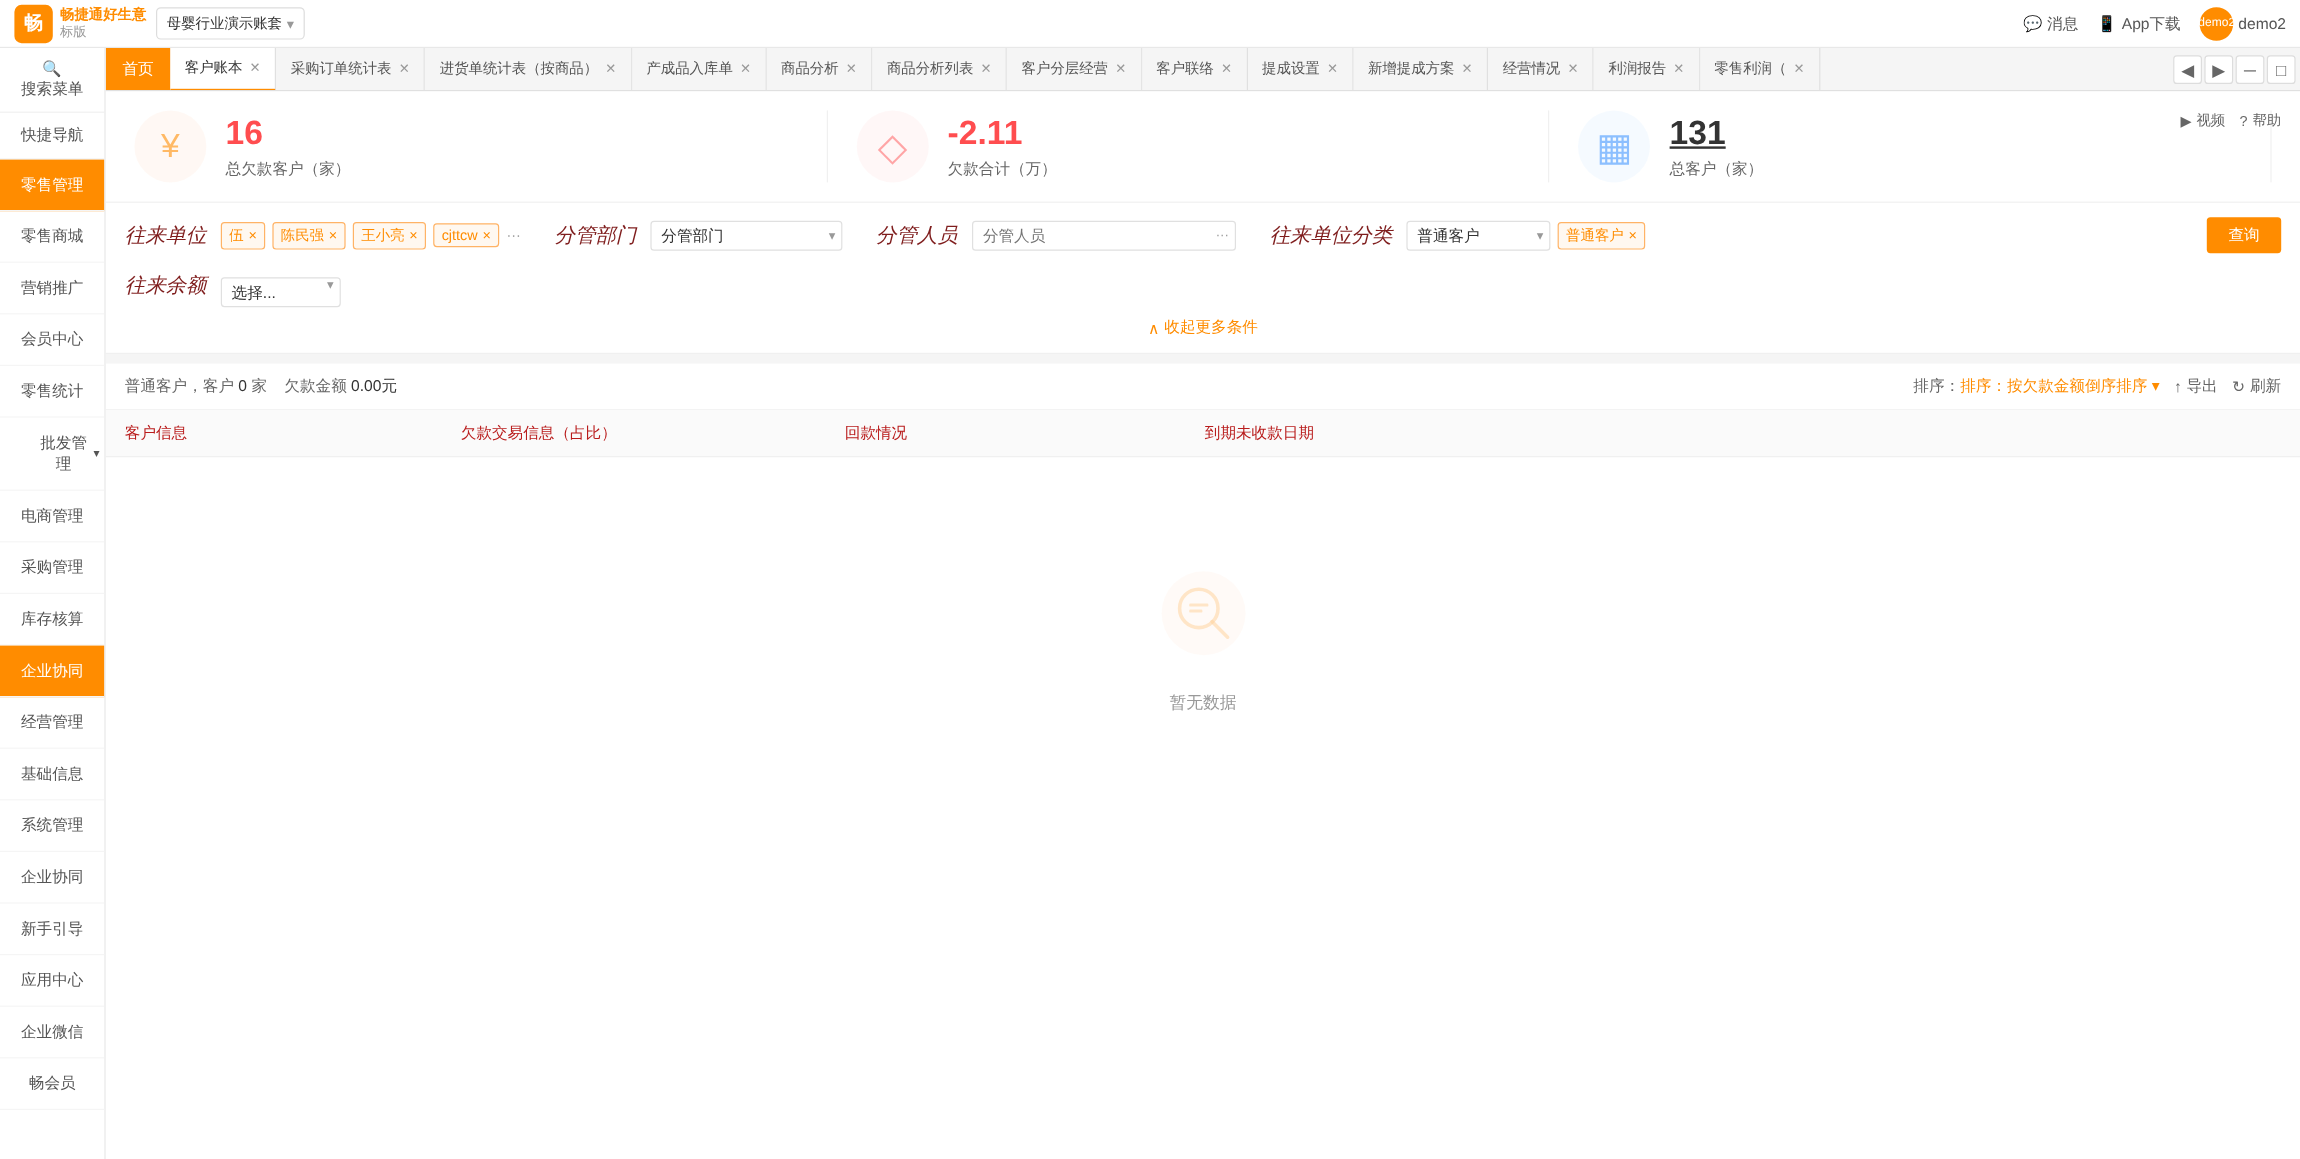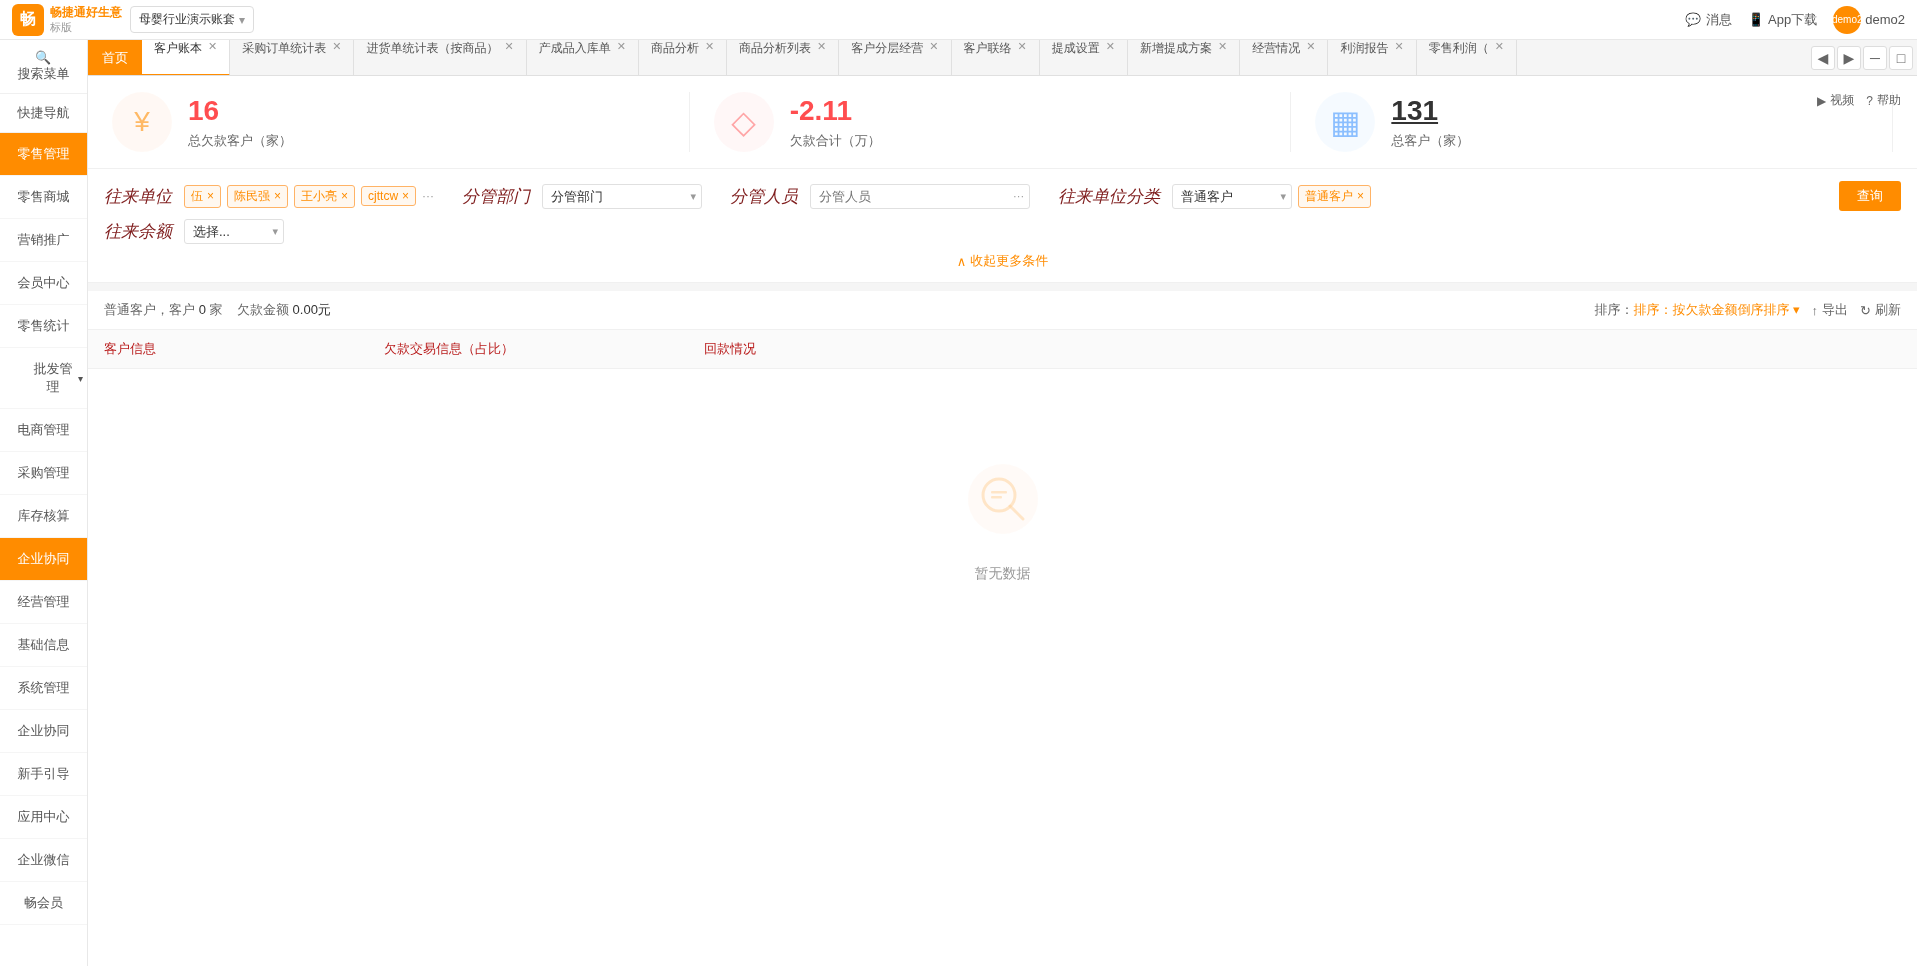--- a/index.html
+++ b/index.html
@@ -74,21 +74,21 @@
       display: flex;
       align-items: center;
       overflow: hidden;
       flex-shrink: 0;
       position: relative;
     }
     .tab-item {
       height: 36px;
       padding: 0 12px;
       display: flex;
-      align-items: flex-start;
+      align-items: center;
       gap: 4px;
       font-size: 12px;
       color: #555;
       cursor: pointer;
       border-right: 1px solid #e0e0e0;
       white-space: nowrap;
       background: #f5f5f5;
       flex-shrink: 0;
     }
     .tab-item.active { background: #fff; color: #333; font-weight: 500; border-bottom: 2px solid #ff8c00; }
@@ -458,21 +458,21 @@
               <span>普通客户</span>
               <span class="tag-close">×</span>
             </div>
           </div>
           <button style="background:#ff8c00;color:#fff;border:none;padding:6px 18px;border-radius:3px;cursor:pointer;font-size:13px;margin-left:auto;">查询</button>
         </div>
 
         <div class="filter-row">
           <span class="filter-label">往来余额</span>
           <div class="filter-select-wrap">
-            <select class="filter-select" style="min-width:100px;">
+            <select class="filter-select" style="min-width:100px;margin-top:12px;">
               <option>选择...</option>
             </select>
             <span class="chevron">▾</span>
           </div>
         </div>
 
         <div class="filter-row center">
           <div class="collapse-btn">
             <span>∧</span>
             <span>收起更多条件</span>
@@ -503,20 +503,21 @@
               <span>↻</span>
               <span>刷新</span>
             </div>
           </div>
         </div>
 
         <div class="table-header">
           <div class="th">客户信息</div>
           <div class="th">欠款交易信息（占比）</div>
           <div class="th">回款情况</div>
+          <div class="th">到期未收款日期</div>
         </div>
 
         <div class="empty-state">
           <div class="empty-icon">
 
             <svg width="80" height="80" viewBox="0 0 80 80" fill="none" xmlns="http://www.w3.org/2000/svg">
               <ellipse cx="40" cy="40" rx="35" ry="35" fill="#ffe0cc" opacity="0.4"></ellipse>
               <circle cx="36" cy="36" r="16" stroke="#ff8c00" stroke-width="3" fill="none" opacity="0.5"></circle>
               <line x1="47" y1="47" x2="60" y2="60" stroke="#ff8c00" stroke-width="3" stroke-linecap="round" opacity="0.5"></line>
               <rect x="28" y="32" width="16" height="2.5" rx="1" fill="#ff8c00" opacity="0.5"></rect>

